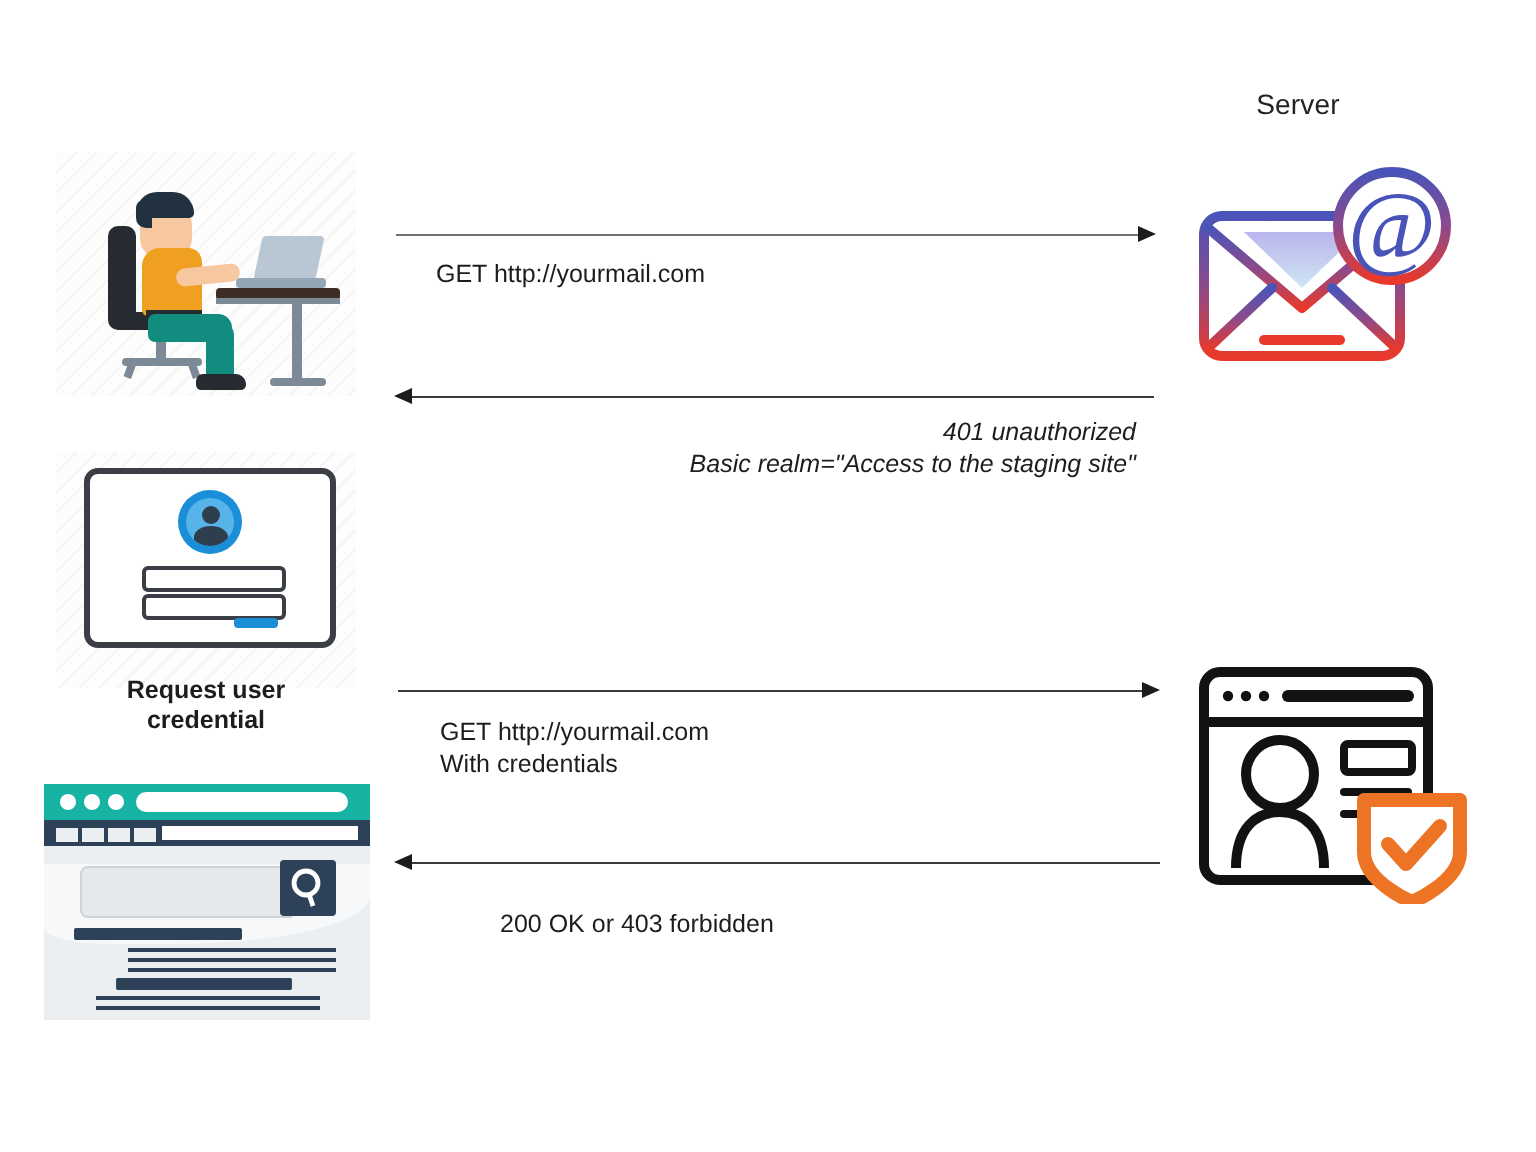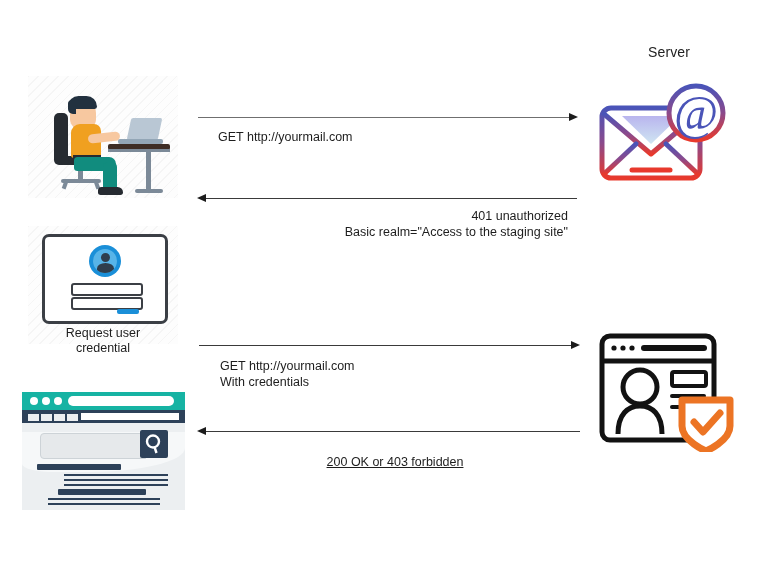--- a/index.html
+++ b/index.html
@@ -38,21 +38,21 @@
     border-top:4px solid transparent;
     border-bottom:4px solid transparent;
   }
   .arrow-head.right{border-left:9px solid #1c1c1c;}
   .arrow-head.left{border-right:9px solid #1c1c1c;}
 
   .arrow-text{
     position:absolute;font-size:12.5px;color:#1d1d1d;
     line-height:16px;white-space:pre-line;
   }
-  .arrow-text.right-align{text-align:right;}
+  .arrow-text.right-align{text-align:right;font-style:italic;}
   .caption{
     position:absolute;font-size:12.5px;color:#1d1d1d;
     line-height:15px;text-align:center;white-space:pre-line;
   }
 
   
   .desk-scene{position:absolute;inset:0;}
   .p-head{position:absolute;width:26px;height:30px;background:#f7c8a0;border-radius:12px 13px 11px 11px;}
   .p-hair{position:absolute;background:#22313f;}
   .p-torso{position:absolute;background:#f0a020;}
@@ -99,21 +99,21 @@
 
   
   .auth-wrap{position:absolute;}
 </style>
 </head>
 <body>
 
 <div class="stage">
 
 
-  <div class="col-label abs" style="left:609px;top:44px;width:120px;">Server</div>
+  <div class="col-label abs" style="left:589px;top:44px;width:120px;">Server</div>
 
   <div class="illus" style="left:28px;top:76px;width:150px;height:122px;">
     <div class="desk-scene">
 
       <div class="chair" style="left:26px;top:37px;width:14px;height:52px;border-radius:5px;"></div>
 
       <div class="chair" style="left:33px;top:80px;width:40px;height:9px;border-radius:3px;"></div>
 
       <div class="chair-soft" style="left:50px;top:88px;width:5px;height:18px;"></div>
       <div class="chair-soft" style="left:33px;top:103px;width:40px;height:4px;border-radius:2px;"></div>
@@ -150,21 +150,21 @@
       <div class="avatar-ring" style="left:44px;top:8px;width:32px;height:32px;"></div>
       <div class="avatar-inner" style="left:48px;top:12px;width:24px;height:24px;">
         <div class="avatar-head" style="left:8px;top:4px;width:9px;height:9px;"></div>
         <div class="avatar-body" style="left:4px;top:14px;width:17px;height:11px;"></div>
       </div>
       <div class="field-bar" style="left:26px;top:46px;width:68px;height:9px;"></div>
       <div class="field-bar" style="left:26px;top:60px;width:68px;height:9px;"></div>
       <div class="mini-btn" style="left:72px;top:72px;width:22px;height:5px;"></div>
     </div>
   </div>
-  <div class="caption" style="left:28px;top:326px;width:150px;">Request user
+  <div class="caption" style="left:28px;top:338px;width:150px;font-weight:bold;">Request user
 credential</div>
 
   <div class="illus plain" style="left:22px;top:392px;width:163px;height:118px;">
     <div class="bm" style="left:0px;top:0px;width:163px;height:118px;">
 
       <div class="bm-wave" style="left:0px;top:40px;width:163px;height:40px;border-radius:0 0 60% 20%;"></div>
 
       <div class="bm-title" style="left:0px;top:0px;width:163px;height:18px;"></div>
       <div class="bm-dot" style="left:8px;top:5px;width:8px;height:8px;"></div>
       <div class="bm-dot" style="left:20px;top:5px;width:8px;height:8px;"></div>
@@ -264,16 +264,16 @@
   <div>
     <div class="arrow-line" style="left:199px;top:345px;width:373px;"></div>
     <div class="arrow-head right" style="left:571px;top:341px;"></div>
     <div class="arrow-text" style="left:220px;top:358px;width:340px;">GET http://yourmail.com
 With credentials</div>
   </div>
 
   <div>
     <div class="arrow-line" style="left:205px;top:431px;width:375px;"></div>
     <div class="arrow-head left" style="left:197px;top:427px;"></div>
-    <div class="arrow-text" style="left:250px;top:454px;width:290px;text-align:center;text-decoration:underline;">200 OK or 403 forbidden</div>
+    <div class="arrow-text" style="left:250px;top:454px;width:290px;">200 OK or 403 forbidden</div>
   </div>
 
 </div>
 
 </body></html>

